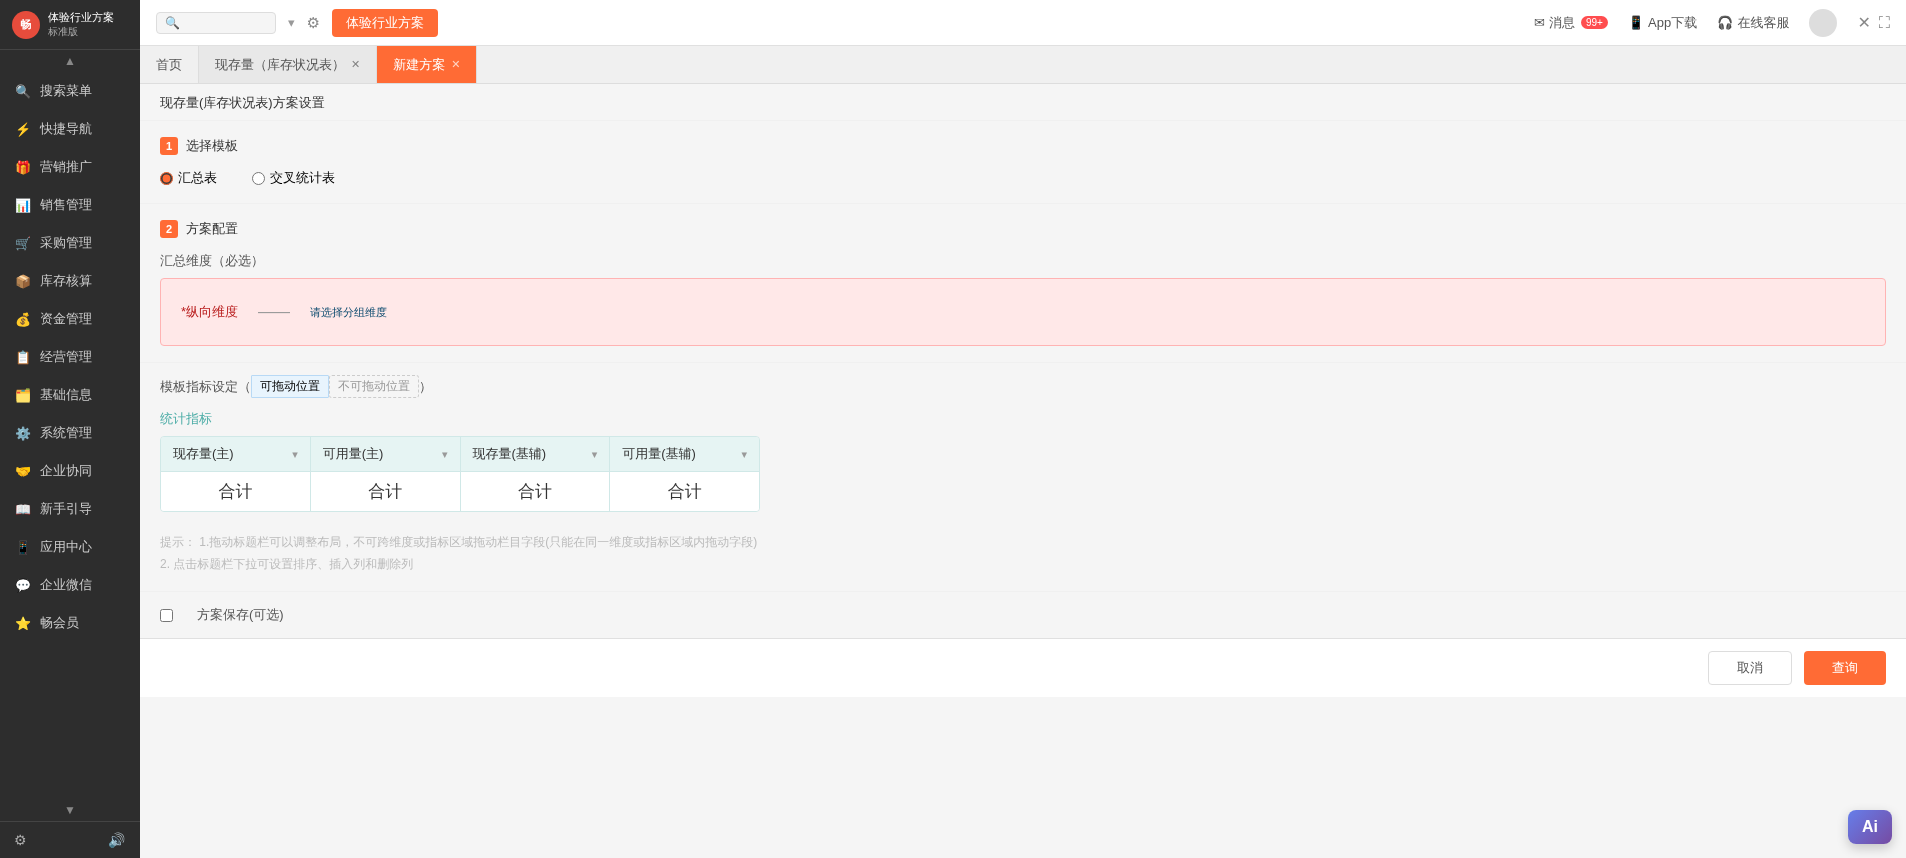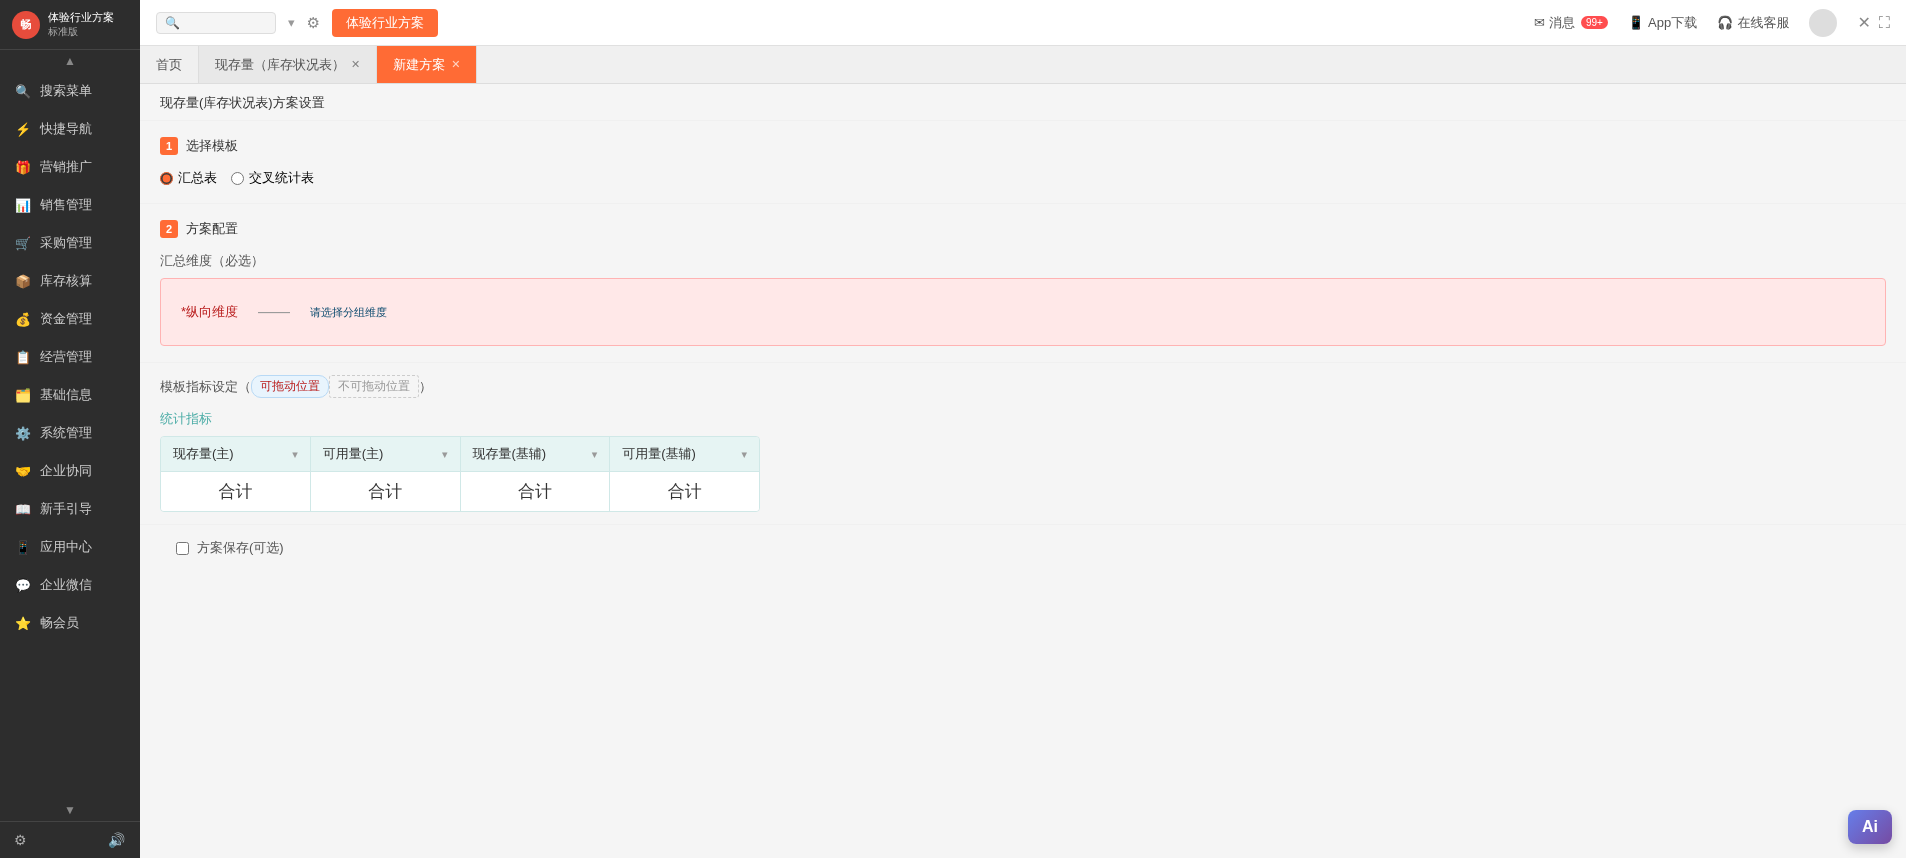--- a/index.html
+++ b/index.html
@@ -207,21 +207,21 @@
       background: #ff6b35;
       color: white;
       border-radius: 3px;
       display: flex;
       align-items: center;
       justify-content: center;
       font-size: 11px;
       font-weight: bold;
     }
 
-    .radio-group { display: flex; align-items: flex-end; gap: 14px; }
+    .radio-group { display: flex; align-items: flex-end; gap: 35px; }
     .radio-item { display: flex; align-items: center; gap: 5px; font-size: 13px; cursor: pointer; }
     .radio-item input[type="radio"] { accent-color: #ff6b35; cursor: pointer; }
     .label-required { font-size: 13px; color: #555; margin-bottom: 8px; }
 
     .dimension-box {
       background: #ffe8e8;
       border: 1px solid #ffb3b3;
       border-radius: 4px;
       padding: 24px 20px;
       display: flex;
@@ -238,23 +238,23 @@
       color: #555;
       display: flex;
       align-items: center;
     }
     .draggable-indicator {
       display: inline-flex;
       align-items: flex-end;
       background: #e8f4fd;
       border: 1px solid #b8d9f5;
       padding: 2px 8px;
-      border-radius: 10px;
+      border-radius: 1px;
       font-size: 12px;
-      color: #b91c1c;
+      color: #000000;
     }
     .non-draggable-indicator {
       display: inline-flex;
       align-items: center;
       background: #f5f5f5;
       border: 1px dashed #ccc;
       padding: 2px 8px;
       border-radius: 3px;
       font-size: 12px;
       color: #999;
@@ -308,24 +308,24 @@
 
     .tips-section {
       padding: 8px 20px 16px;
       color: #bbb;
       font-size: 12px;
       line-height: 1.8;
     }
 
     
     .footer-save {
-      padding: 14px 36px;
-      display: flex;
-      align-items: center;
-      gap: 8px;
+      padding: 14px 20px;
+      display: flex;
+      align-items: center;
+      gap: 24px;
       border-top: 1px solid #f0f0f0;
     }
     .footer-save input[type="checkbox"] { cursor: pointer; }
     .footer-save label { font-size: 13px; color: #555; cursor: pointer; }
 
     .action-bar {
       position: sticky;
       bottom: 0;
       background: #fff;
       border-top: 1px solid #e0e0e0;
@@ -598,23 +598,31 @@
         </div>
         <div class="stats-data-row">
           <div class="stats-data-cell">合计</div>
           <div class="stats-data-cell">合计</div>
           <div class="stats-data-cell">合计</div>
           <div class="stats-data-cell">合计</div>
         </div>
       </div>
     </div>
 
+    <div class="tips-section">
+      <div>提示：  1.拖动标题栏可以调整布局，不可跨维度或指标区域拖动栏目字段(只能在同一维度或指标区域内拖动字段)</div>
+      <div>2. 点击标题栏下拉可设置排序、插入列和删除列</div>
+    </div>
 
     <div class="footer-save">
       <input type="checkbox" id="save-check" style="">
       <label for="save-check">方案保存(可选)</label>
     </div>
 
+    <div class="action-bar">
+      <button class="btn-cancel">取消</button>
+      <button class="btn-query">查询</button>
+    </div>
 
   </div>
 </div>
 
 <div class="ai-float">Ai</div>
 
 </body></html>

